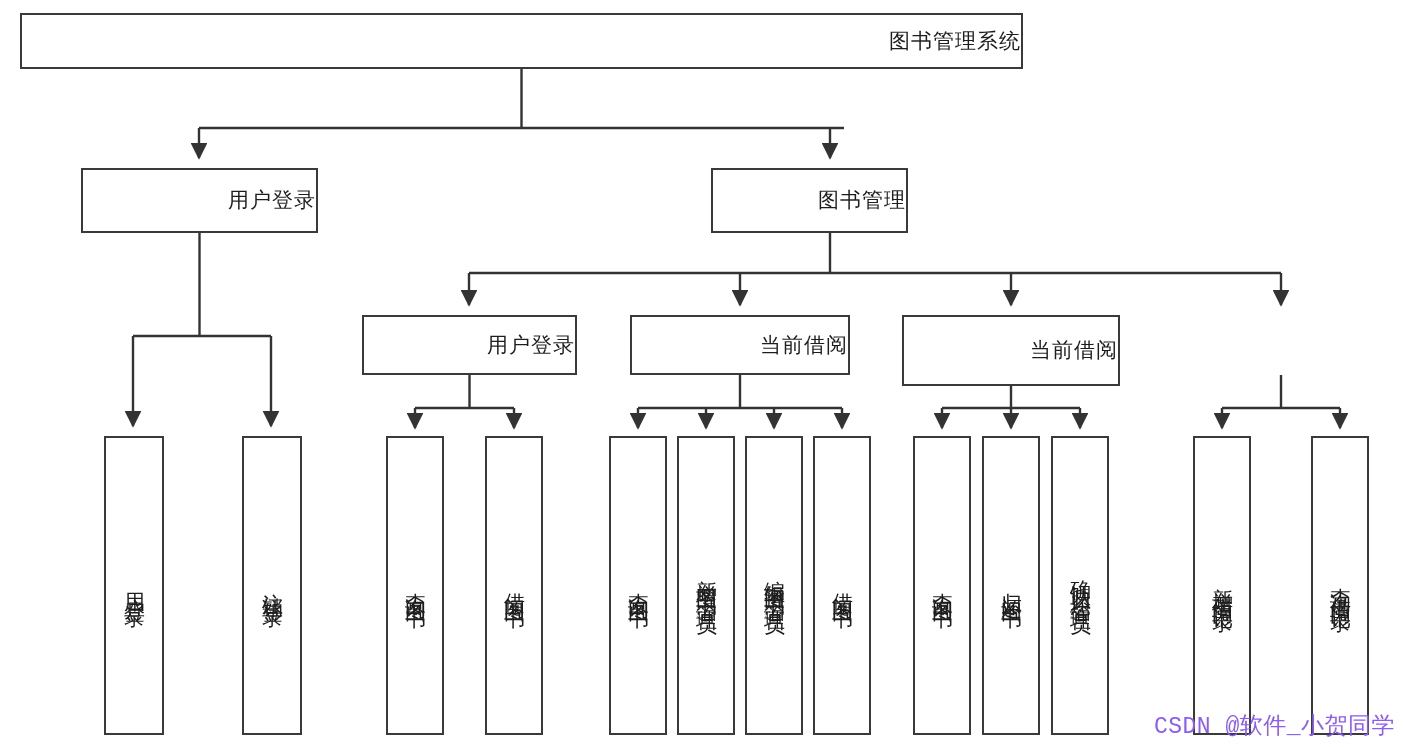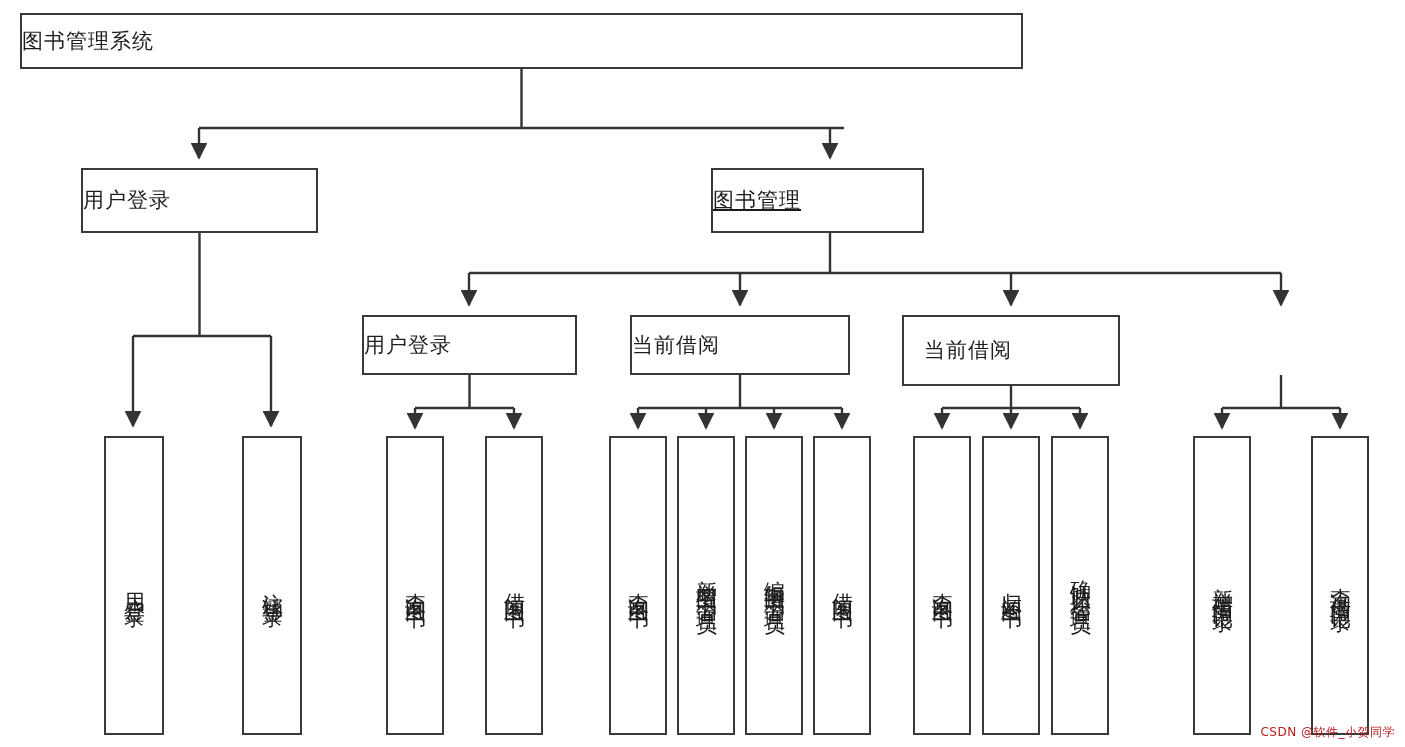--- a/index.html
+++ b/index.html
@@ -21,21 +21,21 @@
     width:1405px;
     height:747px;
   }
   .node{
     position:absolute;
     box-sizing:border-box;
     background:#ffffff;
     border:2px solid #3a3a3a;
     display:flex;
     align-items:center;
-    justify-content:flex-start;
+    justify-content:flex-end;
     z-index:3;
   }
   .node .label{
     font-size:21px;
     line-height:1.25;
     color:#1d1d1d;
     letter-spacing:1px;
     white-space:nowrap;
     text-align:center;
   }
@@ -51,25 +51,26 @@
     white-space:normal;
     letter-spacing:5px;
     font-size:21px;
     line-height:1.0;
     max-height:100%;
   }
   #watermark{
     position:absolute;
     right:10px;
     bottom:6px;
-    font-size:12px;
-    color:#b91c1c;
+    font-size:23px;
+    color:#8b5cf6;
     z-index:9;
     white-space:nowrap;
     letter-spacing:0.5px;
+    font-family:Liberation Mono, monospace;
   }
 </style>
 </head>
 <body>
 
 <div id="canvas">
 
   <svg id="svg-layer" viewBox="0 0 1405 747" xmlns="http://www.w3.org/2000/svg">
     <defs>
       <marker id="arrow" viewBox="0 0 10 10" refX="9" refY="5" markerWidth="7" markerHeight="7" orient="auto-start-reverse">
@@ -120,21 +121,21 @@
     </g>
   </svg>
 
   <div class="node" style="left:20px; top:13px; width:1003px; height:56px;">
     <span class="label">图书管理系统</span>
   </div>
 
   <div class="node" style="left:81px; top:168px; width:237px; height:65px;">
     <span class="label">用户登录</span>
   </div>
-  <div class="node" style="left:711px; top:168px; width:213px; height:65px;text-decoration:underline;">
+  <div class="node" style="left:711px; top:168px; width:197px; height:65px;">
     <span class="label">图书管理</span>
   </div>
 
   <div class="node" style="left:362px; top:315px; width:215px; height:60px;">
     <span class="label">用户登录</span>
   </div>
   <div class="node" style="left:630px; top:315px; width:220px; height:60px;">
     <span class="label">当前借阅</span>
   </div>
   <div class="node" style="left:902px; top:315px; width:218px; height:71px;padding-left:20px;">

